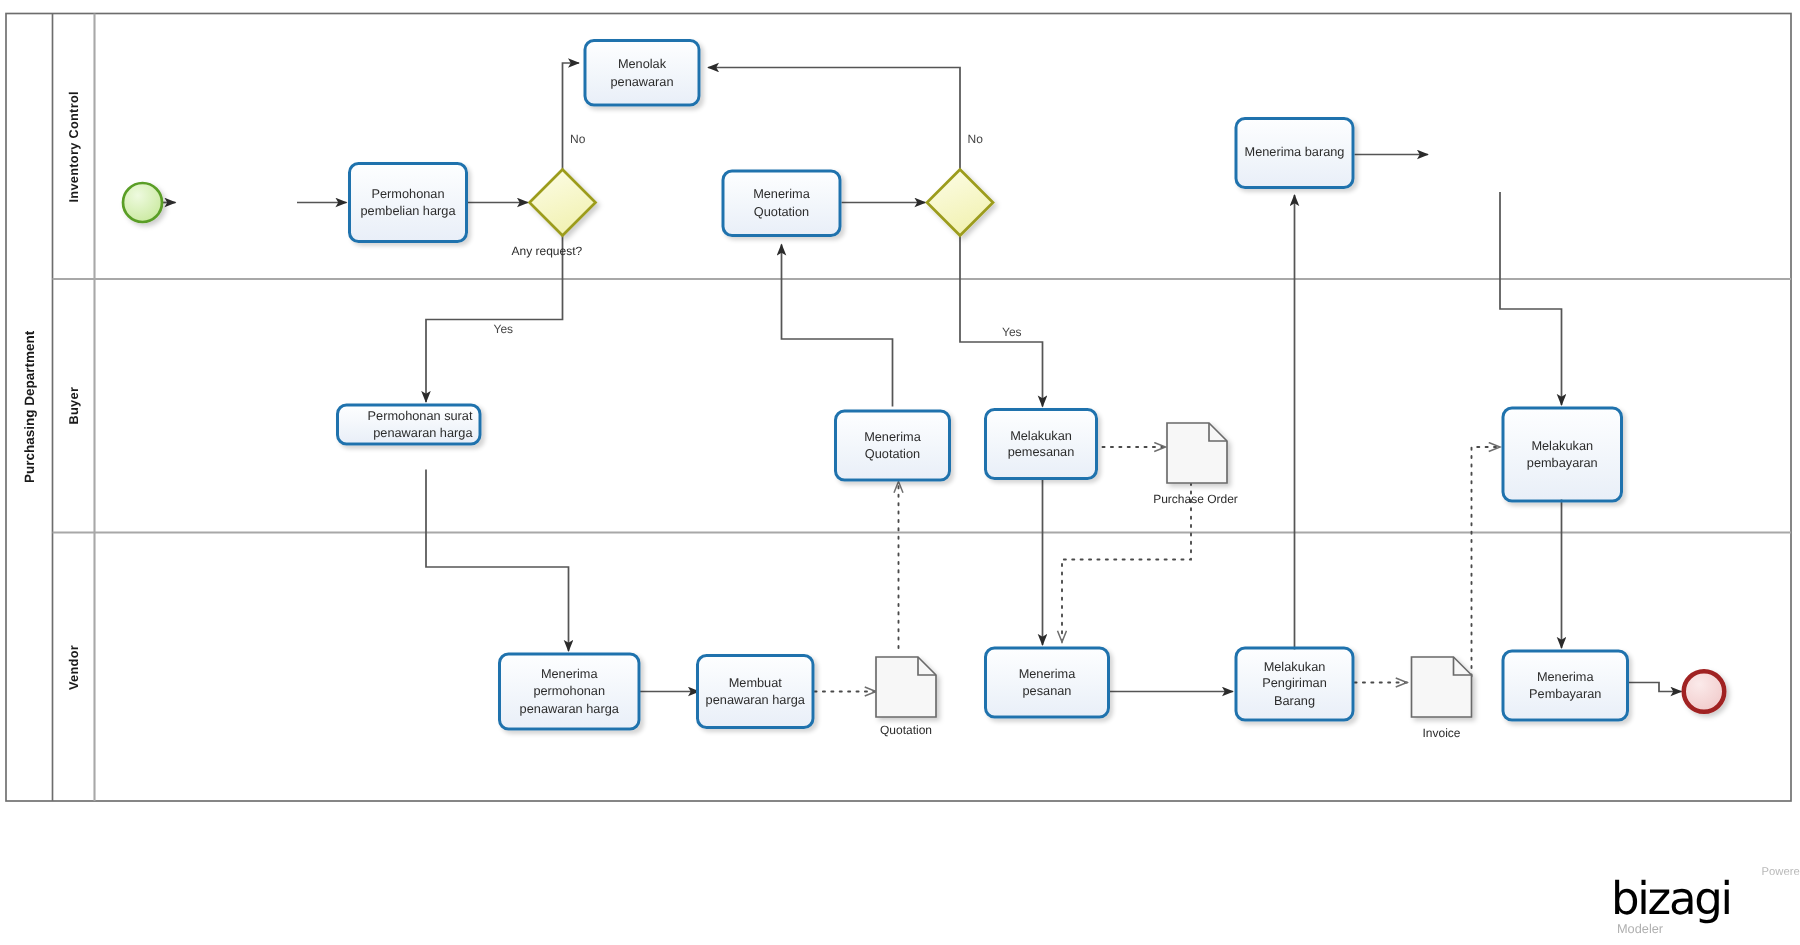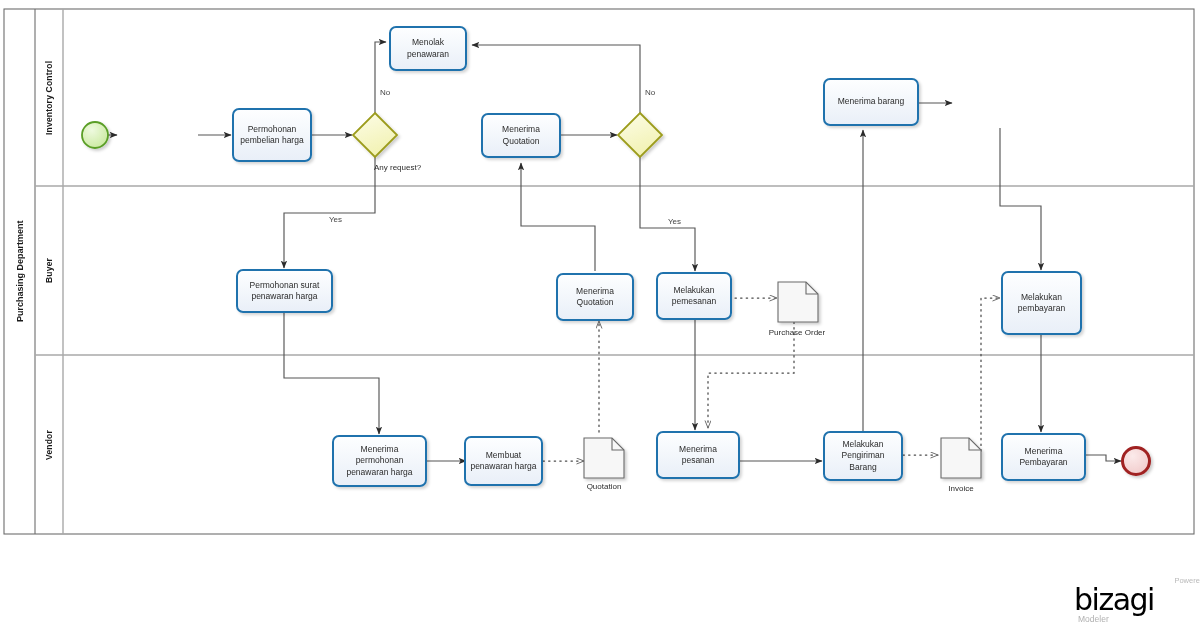--- a/index.html
+++ b/index.html
@@ -74,21 +74,20 @@
     text-align: center;
     white-space: nowrap;
     z-index: 6;
   }
   .gw-label {
     position: absolute;
     font-size: 8px;
     color: #2b2b2b;
     white-space: nowrap;
     z-index: 6;
-    margin-left: 33px;
   }
   .brand {
     position: absolute;
     right: -14px;
     bottom: 6px;
     width: 140px;
     height: 48px;
     z-index: 8;
   }
   .brand .powered {
@@ -243,24 +242,24 @@
   <div class="lane-label" style="left:35px; top:186px; width:28px; height:169px;">Buyer</div>
   <div class="lane-label" style="left:35px; top:355px; width:28px; height:179px;">Vendor</div>
 
 
   <div class="task" style="left:232px; top:108px; width:80px; height:54px;">Permohonan pembelian harga</div>
 
   <div class="task" style="left:389px; top:26px; width:78px; height:45px;">Menolak penawaran</div>
 
   <div class="task" style="left:481px; top:113px; width:80px; height:45px;">Menerima Quotation</div>
 
-  <div class="task" style="left:823px; top:78px; width:96px; height:48px;">Menerima barang</div>
-
-
-  <div class="task" style="left:236px; top:269px; width:97px; height:44px;">Permohonan surat penawaran harga</div>
+  <div class="task" style="left:823px; top:78px; width:80px; height:48px;">Menerima barang</div>
+
+
+  <div class="task" style="left:224px; top:269px; width:97px; height:28px;text-align:right;">Permohonan surat penawaran harga</div>
 
   <div class="task" style="left:556px; top:273px; width:78px; height:48px;">Menerima Quotation</div>
 
   <div class="task" style="left:656px; top:272px; width:76px; height:48px;">Melakukan pemesanan</div>
 
   <div class="task" style="left:1001px; top:271px; width:81px; height:64px;">Melakukan pembayaran</div>
 
   <div class="task" style="left:332px; top:435px; width:95px; height:52px;">Menerima permohonan penawaran harga</div>
 
   <div class="task" style="left:464px; top:436px; width:79px; height:50px;">Membuat penawaran harga</div>

